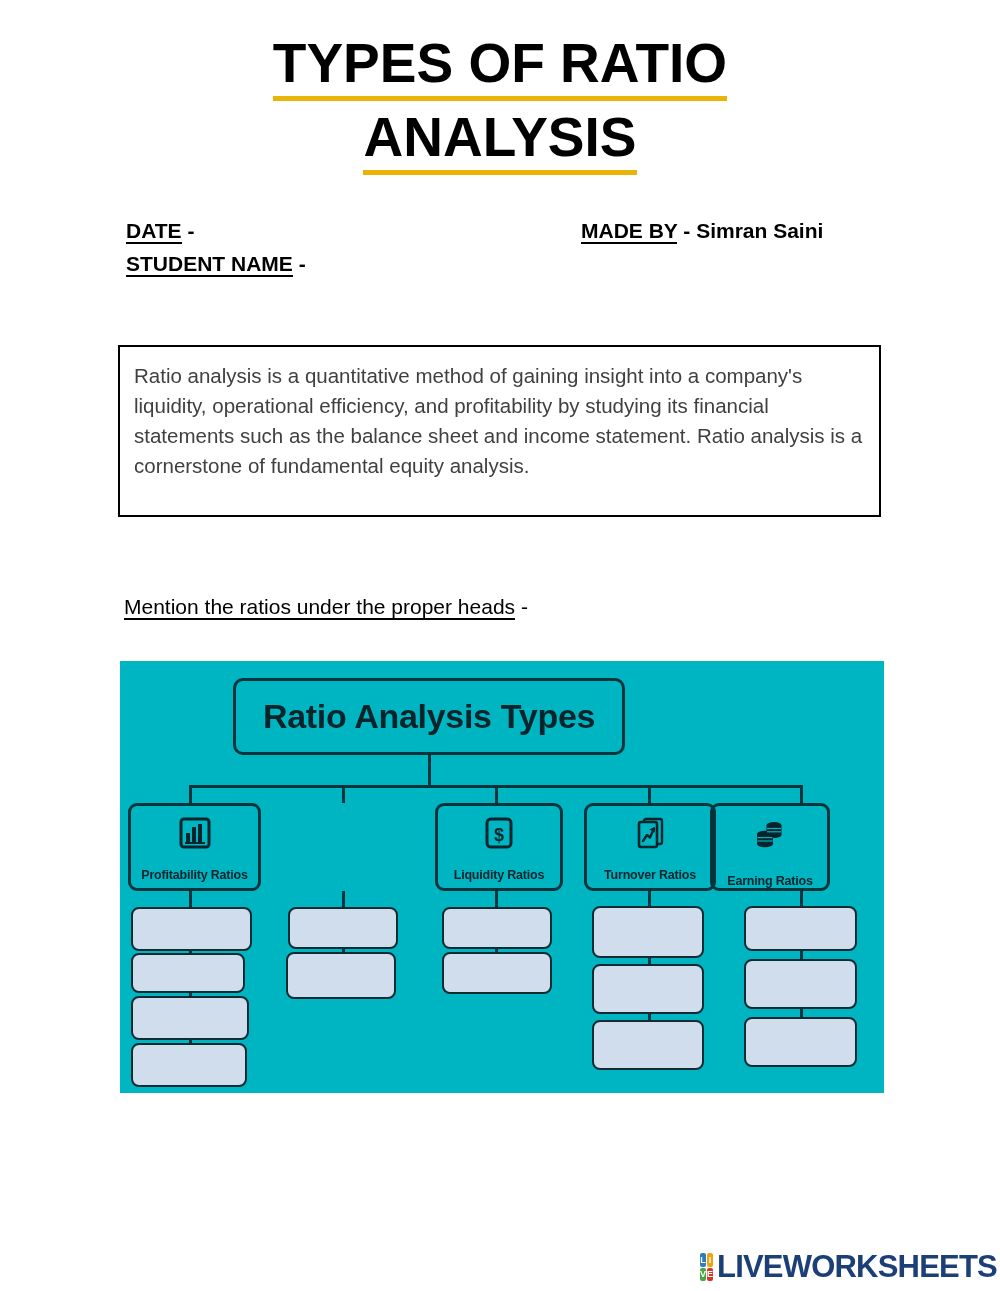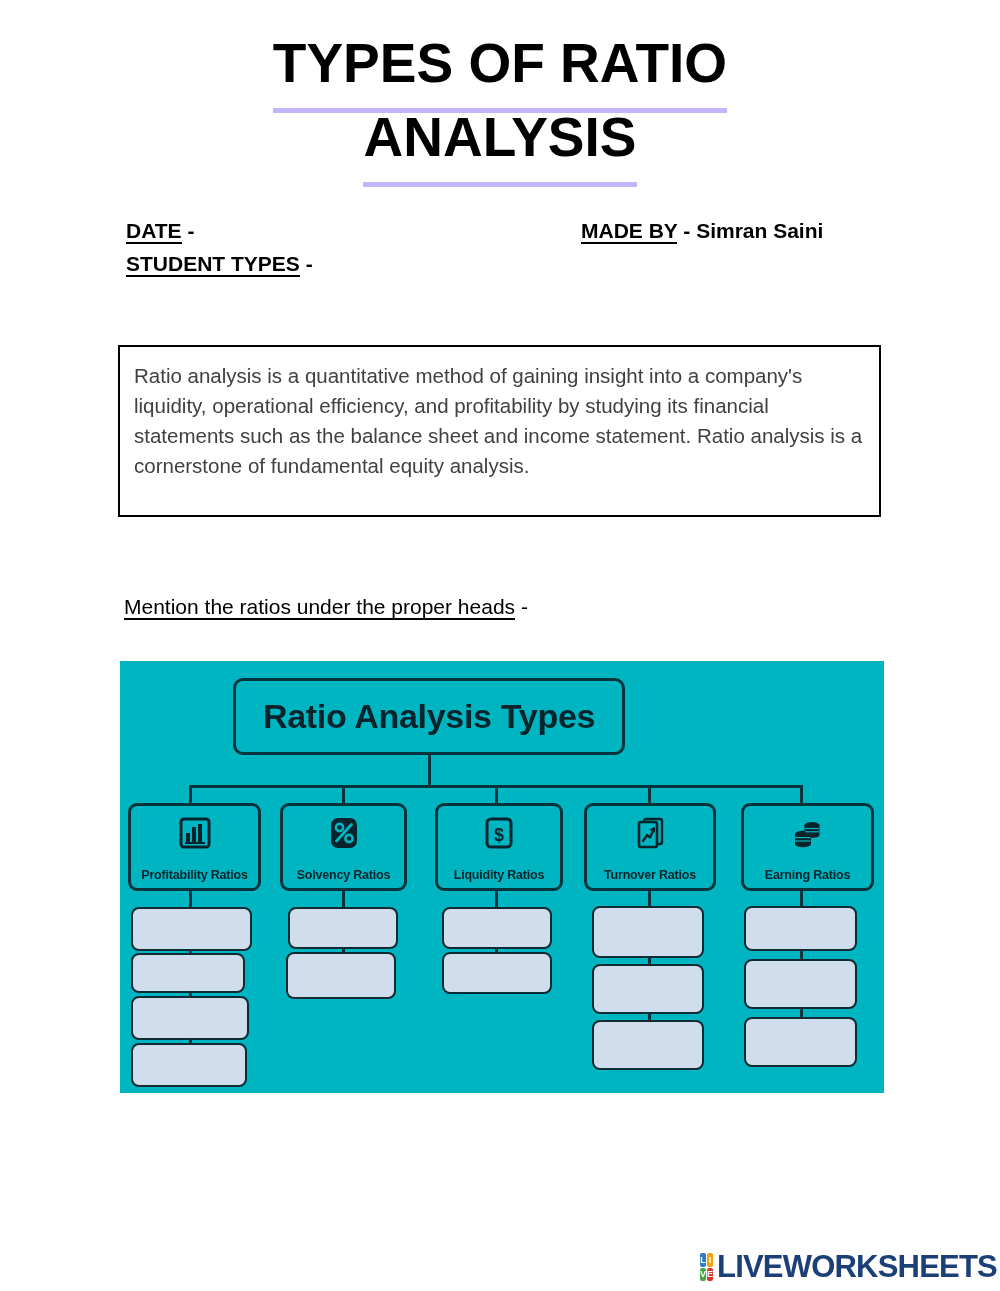--- a/index.html
+++ b/index.html
@@ -26,22 +26,22 @@
     text-align: center;
   }
   .title-line {
     font-size: 55px;
     font-weight: bold;
     line-height: 74px;
     letter-spacing: 0px;
     white-space: nowrap;
   }
   .title-line span {
-    border-bottom: 5px solid #c4b5fd;
-    padding-bottom: 14px;
+    border-bottom: 5px solid #eab308;
+    padding-bottom: 2px;
   }
 
   
   .meta {
     position: absolute;
     left: 118px;
     top: 214px;
     width: 790px;
     font-size: 21px;
     font-weight: bold;
@@ -227,21 +227,21 @@
     <span>ANALYSIS</span>
   </div>
 </div>
 
 <div class="meta">
   <div class="meta-row">
     <div class="meta-left"><span class="u">DATE</span><span> -</span></div>
     <div class="meta-right"><span class="u">MADE BY</span><span> - Simran Saini</span></div>
   </div>
   <div class="meta-row">
-    <div class="meta-left"><span class="u">STUDENT TYPES</span><span> -</span></div>
+    <div class="meta-left"><span class="u">STUDENT NAME</span><span> -</span></div>
   </div>
 </div>
 
 <div class="def-box">
   <div class="def-text">Ratio analysis is a quantitative method of gaining insight into a company's liquidity, operational efficiency, and profitability by studying its financial statements such as the balance sheet and income statement. Ratio analysis is a cornerstone of fundamental equity analysis.</div>
 </div>
 
 <div class="instruction">
   <span class="u">Mention the ratios under the proper heads</span><span> -</span>
 </div>
@@ -276,31 +276,20 @@
   </div>
   <div class="conn conn-v" style="left:69px; top:230px; height:16px;"></div>
   <div class="blank" style="left:11px; top:246px; width:121px; height:44px;"></div>
   <div class="conn conn-v" style="left:69px; top:288px; height:5px;"></div>
   <div class="blank" style="left:11px; top:292px; width:114px; height:40px;"></div>
   <div class="conn conn-v" style="left:69px; top:330px; height:6px;"></div>
   <div class="blank" style="left:11px; top:335px; width:118px; height:44px;"></div>
   <div class="conn conn-v" style="left:69px; top:377px; height:6px;"></div>
   <div class="blank" style="left:11px; top:382px; width:116px; height:44px;"></div>
 
-  <div class="cat-box" style="left:160px; width:127px;">
-    <div class="cat-icon">
-      <svg width="32" height="34" viewBox="0 0 32 34">
-        <rect x="3" y="2" width="26" height="30" rx="7" fill="#06242b"></rect>
-        <circle cx="11.5" cy="11.5" r="3.6" fill="none" stroke="#00b5c2" stroke-width="2.6"></circle>
-        <circle cx="21" cy="22.5" r="3.6" fill="none" stroke="#00b5c2" stroke-width="2.6"></circle>
-        <line x1="8.5" y1="25" x2="23.5" y2="8.5" stroke="#00b5c2" stroke-width="2.8" stroke-linecap="round"></line>
-      </svg>
-    </div>
-    <div class="cat-label">Solvency Ratios</div>
-  </div>
   <div class="conn conn-v" style="left:222px; top:230px; height:16px;"></div>
   <div class="blank" style="left:168px; top:246px; width:110px; height:42px;"></div>
   <div class="conn conn-v" style="left:222px; top:286px; height:6px;"></div>
   <div class="blank" style="left:166px; top:291px; width:110px; height:47px;"></div>
 
   <div class="cat-box" style="left:315px; width:128px;">
     <div class="cat-icon">
       <svg width="32" height="34" viewBox="0 0 32 34">
         <rect x="4" y="3" width="24" height="28" rx="4" fill="none" stroke="#06242b" stroke-width="3"></rect>
         <text x="16" y="24.5" font-family="'Liberation Sans', sans-serif" font-size="18" font-weight="bold" fill="#06242b" text-anchor="middle">$</text>
@@ -324,21 +313,21 @@
     </div>
     <div class="cat-label">Turnover Ratios</div>
   </div>
   <div class="conn conn-v" style="left:528px; top:230px; height:16px;"></div>
   <div class="blank" style="left:472px; top:245px; width:112px; height:52px;"></div>
   <div class="conn conn-v" style="left:528px; top:296px; height:8px;"></div>
   <div class="blank" style="left:472px; top:303px; width:112px; height:50px;"></div>
   <div class="conn conn-v" style="left:528px; top:352px; height:8px;"></div>
   <div class="blank" style="left:472px; top:359px; width:112px; height:50px;"></div>
 
-  <div class="cat-box" style="left:621px; width:133px;">
+  <div class="cat-box" style="left:590px; width:120px;justify-content:space-between;">
     <div class="cat-icon">
       <svg width="34" height="34" viewBox="0 0 34 34">
         <g fill="#06242b">
           <ellipse cx="21" cy="9" rx="7.5" ry="3"></ellipse>
           <rect x="13.5" y="9" width="15" height="10"></rect>
           <ellipse cx="21" cy="19" rx="7.5" ry="3"></ellipse>
           <ellipse cx="12" cy="18" rx="8" ry="3.2"></ellipse>
           <rect x="4" y="18" width="16" height="10"></rect>
           <ellipse cx="12" cy="28" rx="8" ry="3.2"></ellipse>
         </g>

